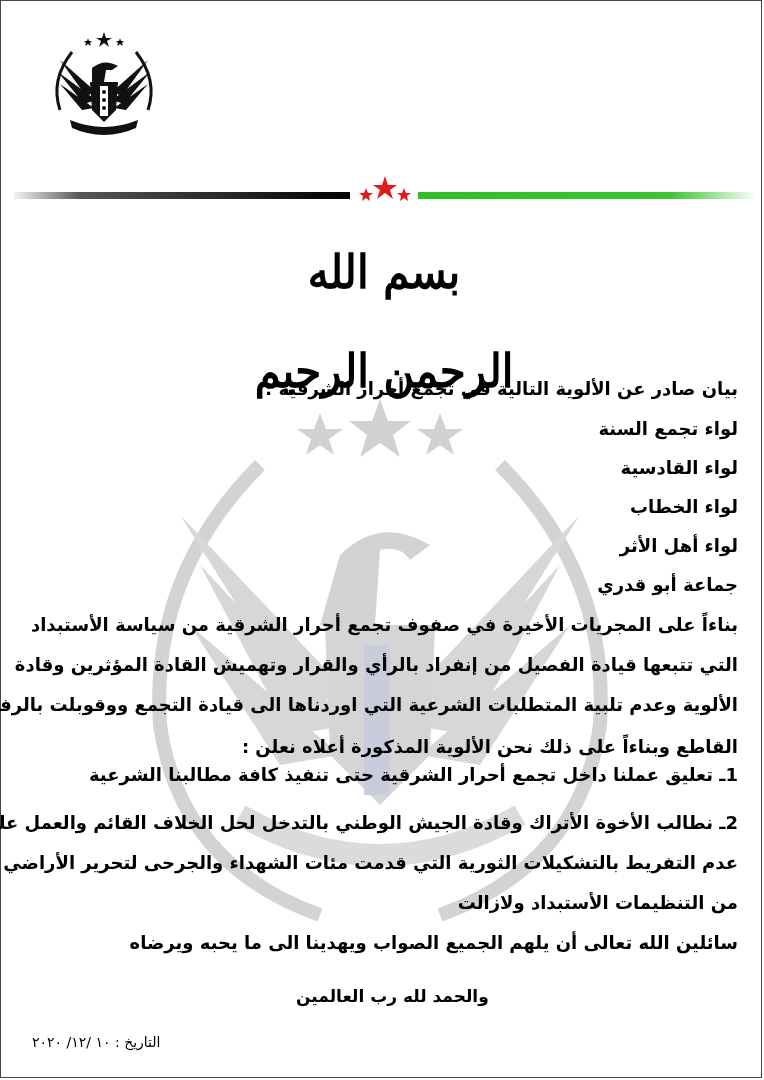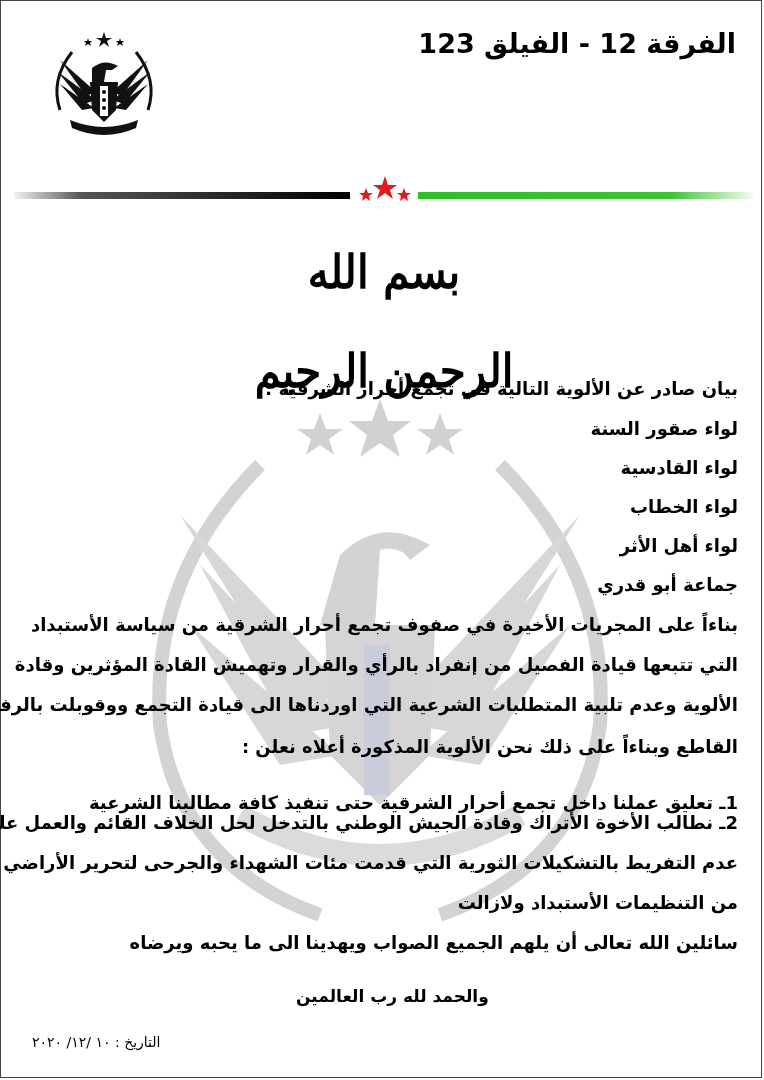--- a/index.html
+++ b/index.html
@@ -54,51 +54,50 @@
   <path d="M46,38 Q58,28 72,36 L66,40 L60,40 L58,52 L46,52 Z" fill="#111"></path>
   <path d="M44,52 L72,52 L70,80 L58,92 L46,80 Z" fill="#111"></path>
   <rect x="54" y="56" width="8" height="30" fill="#fff"></rect>
   <circle cx="58" cy="62" r="2" fill="#111"></circle>
     <circle cx="58" cy="70" r="2" fill="#111"></circle>
     <circle cx="58" cy="78" r="2" fill="#111"></circle>
   <path d="M24,90 Q58,104 92,90 L90,98 Q58,112 26,98 Z" fill="#111"></path>
 </svg>
 
 <div class="header-text">
-  <div>الفرقة 12 - الفيلق 123</div>
 </div>
 
 <div class="divider">
   <div class="bar-black"></div>
   <svg class="stars" viewBox="0 0 62 30">
     <g fill="#e01b1b">
       <polygon points="31,0 34,9 43,9 36,14 39,23 31,17 23,23 26,14 19,9 28,9"></polygon>
       <polygon points="12,12 14,17 19,17 15,20 16,25 12,22 8,25 9,20 5,17 10,17"></polygon>
       <polygon points="50,12 52,17 57,17 53,20 54,25 50,22 46,25 47,20 43,17 48,17"></polygon>
     </g>
   </svg>
   <div class="bar-green"></div>
 </div>
 
 <div class="basmala">
   <div class="basmala-text">بسم الله الرحمن الرحيم</div>
 </div>
 
 <div class="body">
   <div class="line" style="top:0px;">بيان صادر عن الألوية التالية في تجمع أحرار الشرقية :</div>
-  <div class="line" style="top:40px;">لواء صقور السنة</div>
+  <div class="line" style="top:40px;">لواء تجمع السنة</div>
   <div class="line" style="top:79px;">لواء القادسية</div>
   <div class="line" style="top:118px;">لواء الخطاب</div>
   <div class="line" style="top:157px;">لواء أهل الأثر</div>
   <div class="line" style="top:196px;">جماعة أبو قدري</div>
   <div class="line" style="top:236px;">بناءاً على المجريات الأخيرة في صفوف تجمع أحرار الشرقية من سياسة الأستبداد</div>
   <div class="line" style="top:276px;">التي تتبعها قيادة الفصيل من إنفراد بالرأي والقرار وتهميش القادة المؤثرين وقادة</div>
   <div class="line" style="top:316px;">الألوية وعدم تلبية المتطلبات الشرعية التي اوردناها الى قيادة التجمع ووقوبلت بالرفض</div>
   <div class="line" style="top:358px;">القاطع وبناءاً على ذلك نحن الألوية المذكورة أعلاه نعلن :</div>
-  <div class="line" style="top:414px;">1ـ تعليق عملنا داخل تجمع أحرار الشرقية حتى تنفيذ كافة مطالبنا الشرعية</div>
+  <div class="line" style="top:386px;">1ـ تعليق عملنا داخل تجمع أحرار الشرقية حتى تنفيذ كافة مطالبنا الشرعية</div>
   <div class="line" style="top:434px;">2ـ نطالب الأخوة الأتراك وقادة الجيش الوطني بالتدخل لحل الخلاف القائم والعمل على</div>
   <div class="line" style="top:474px;">عدم التفريط بالتشكيلات الثورية التي قدمت مئات الشهداء والجرحى لتحرير الأراضي</div>
   <div class="line" style="top:514px;">من التنظيمات الأستبداد ولازالت</div>
   <div class="line" style="top:554px;">سائلين الله تعالى أن يلهم الجميع الصواب ويهدينا الى ما يحبه ويرضاه</div>
 </div>
 
 <div class="footer-closing">والحمد لله رب العالمين</div>
 
 <div class="date">
   <span>التاريخ :</span>

